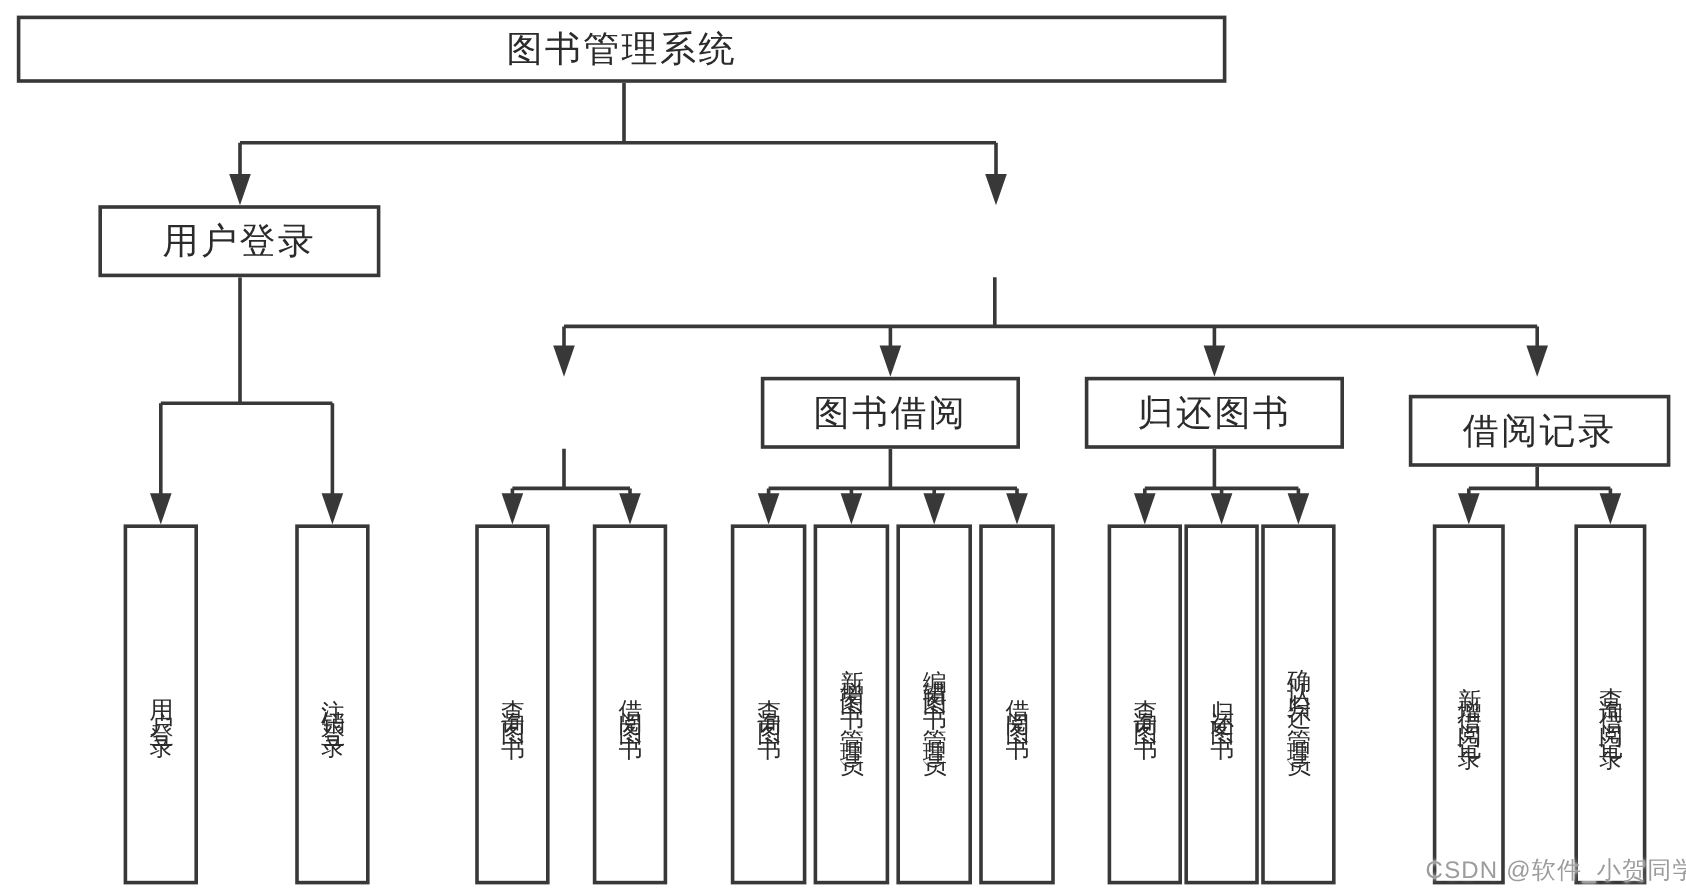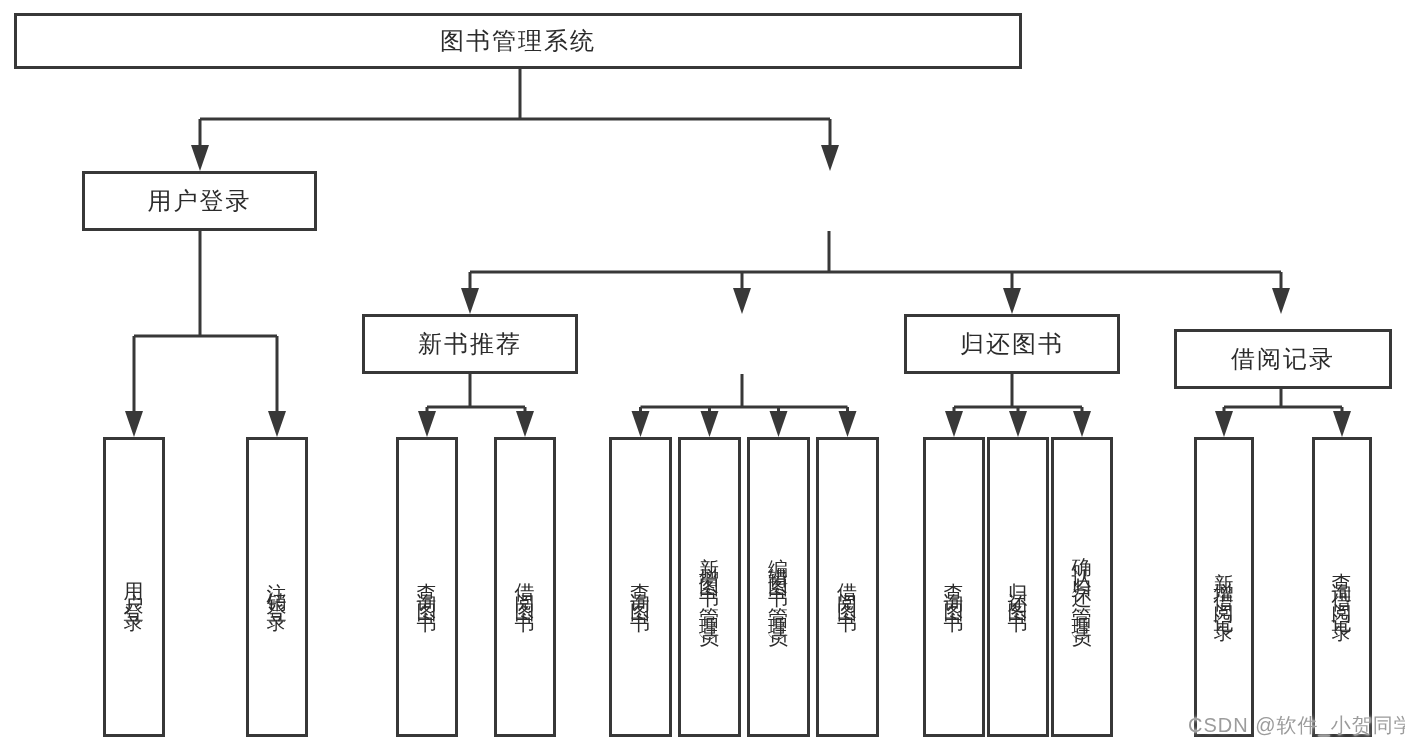--- a/index.html
+++ b/index.html
@@ -27,21 +27,21 @@
     position: absolute;
     box-sizing: border-box;
     border: 3px solid #383838;
     background: #ffffff;
     display: flex;
     align-items: center;
     justify-content: center;
     color: #2b2b2b;
   }
   .hnode {
-    font-size: 24px;
+    font-size: 30px;
     letter-spacing: 2px;
     white-space: nowrap;
   }
   .vnode {
     writing-mode: vertical-rl;
     text-orientation: mixed;
     font-size: 20px;
     letter-spacing: 10px;
     line-height: 1;
   }
@@ -108,22 +108,22 @@
     </svg>
 
   <div class="node hnode" style="left:14px; top:13px; width:1008px; height:56px;">
     <span>图书管理系统</span>
   </div>
 
   <div class="node hnode" style="left:82px; top:171px; width:235px; height:60px;">
     <span>用户登录</span>
   </div>
 
-  <div class="node hnode" style="left:362px; top:314px; width:216px; height:60px;">
-    <span>新书推荐</span>
+  <div class="node hnode" style="left:634px; top:314px; width:216px; height:60px;">
+    <span>图书借阅</span>
   </div>
   <div class="node hnode" style="left:904px; top:314px; width:216px; height:60px;">
     <span>归还图书</span>
   </div>
   <div class="node hnode" style="left:1174px; top:329px; width:218px; height:60px;">
     <span>借阅记录</span>
   </div>
 
   <div class="node vnode" style="left:103px; top:437px; width:62px; height:300px;">
     <span>用户登录</span>

